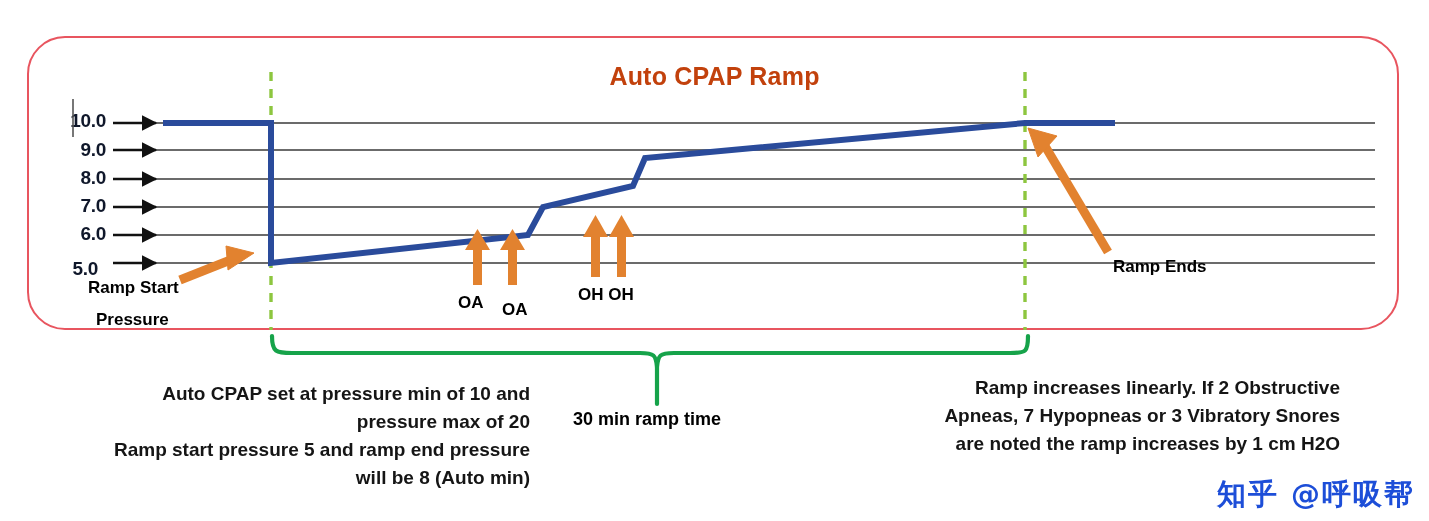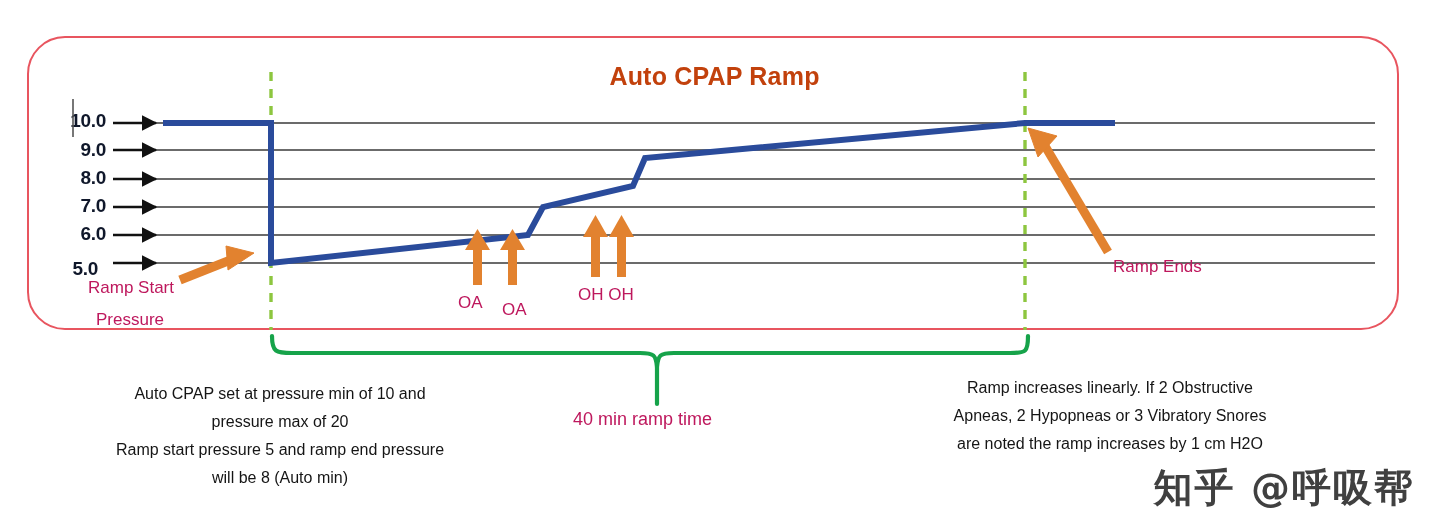--- a/index.html
+++ b/index.html
@@ -46,39 +46,39 @@
     font-weight:bold;
     color:#0f172a;
     text-align:right;
     width:58px;
     letter-spacing:-0.3px;
   }
 
   .anno{
     position:absolute;
     font-size:17px;
-    font-weight:normal;
-    color:#be185d;
+    font-weight:bold;
+    color:#000000;
     white-space:nowrap;
   }
 
   .caption{
     position:absolute;
-    font-size:16px;
-    font-weight:normal;
+    font-size:19px;
+    font-weight:bold;
     color:#151515;
-    text-align:center;
+    text-align:right;
     line-height:28px;
   }
 
   .watermark{
     position:absolute;
     right:14px;bottom:6px;
-    font-size:39px;
-    color:#404040;
+    font-size:29px;
+    color:#1d4ed8;
     font-weight:bold;
     letter-spacing:2px;
     white-space:nowrap;
     font-family:"DejaVu Sans", sans-serif;
   }
 </style>
 </head>
 <body>
 
 <div id="root">
@@ -167,30 +167,30 @@
 
   <div class="anno" style="left:88px;top:278px;text-align:right;">Ramp Start</div>
   <div class="anno" style="left:96px;top:310px;">Pressure</div>
 
   <div class="anno" style="left:458px;top:293px;">OA</div>
   <div class="anno" style="left:502px;top:300px;">OA</div>
   <div class="anno" style="left:578px;top:285px;">OH OH</div>
 
   <div class="anno" style="left:1113px;top:257px;">Ramp Ends</div>
 
-  <div class="anno" style="left:573px;top:409px;font-size:18px;">40 min ramp time</div>
+  <div class="anno" style="left:573px;top:409px;font-size:18px;">30 min ramp time</div>
 
   <div class="caption" style="left:30px;top:380px;width:500px;">
     <div>Auto CPAP set at pressure min of 10 and</div>
     <div>pressure max of 20</div>
     <div>Ramp start pressure 5 and ramp end pressure</div>
     <div>will be 8 (Auto min)</div>
   </div>
 
   <div class="caption" style="left:880px;top:374px;width:460px;">
     <div>Ramp increases linearly. If 2 Obstructive</div>
-    <div>Apneas, 2 Hypopneas or 3 Vibratory Snores</div>
+    <div>Apneas, 7 Hypopneas or 3 Vibratory Snores</div>
     <div>are noted the ramp increases by 1 cm H2O</div>
   </div>
 
   <div class="watermark">知乎 @呼吸帮</div>
 
 </div>
 
 </body></html>

